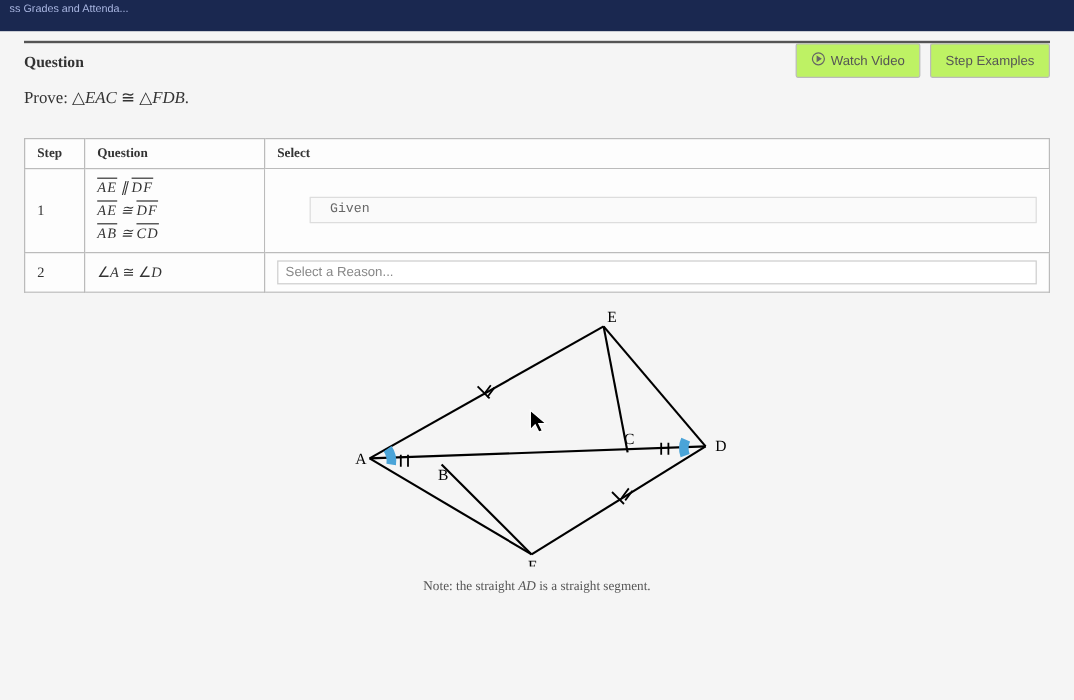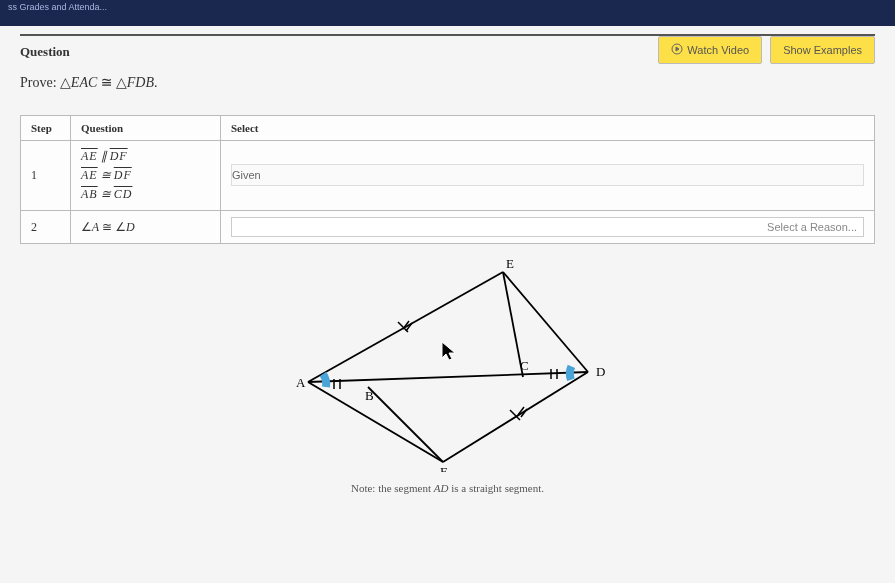--- a/index.html
+++ b/index.html
@@ -31,21 +31,21 @@
       margin: 0 0 8px 0;
     }
     .top-buttons {
       position: absolute;
       right: 20px;
       top: 10px;
       display: flex;
       gap: 8px;
     }
     .btn {
-      background: #fde047;
+      background: #bef264;
       border: 1px solid #bbb;
       padding: 6px 12px;
       font-size: 11px;
       color: #555;
       border-radius: 2px;
       cursor: pointer;
       display: flex;
       align-items: center;
       gap: 4px;
       font-family: Arial, sans-serif;
@@ -86,32 +86,32 @@
     .stmt-lines div { line-height: 1.6; font-style: italic; }
     .reason-select {
       width: 100%;
       border: 1px solid #ccc;
       padding: 3px 6px;
       font-size: 11px;
       color: #888;
       background: #fff;
       font-family: Arial, sans-serif;
       cursor: pointer;
-      text-align: right;
     }
     .reason-cell-given {
       position: relative;
     }
     .given-box {
       border: 1px solid #ddd;
-      padding: 4px 0;
+      padding: 4px 16px;
       font-size: 11px;
       color: #666;
       background: #fafafa;
-      font-family: Liberation Sans, sans-serif;
+      font-family: Liberation Mono, monospace;
+      margin-left: 27px;
     }
     .diagram-wrap {
       text-align: center;
       margin-top: 8px;
     }
     .note {
       font-size: 11px;
       color: #555;
       text-align: center;
       margin-top: 6px;
@@ -138,21 +138,21 @@
     <div class="btn">
       <span>
         <svg viewBox="0 0 24 24" fill="none" stroke="#666" stroke-width="2">
             <circle cx="12" cy="12" r="10"></circle>
             <path d="M10 8l6 4-6 4V8z" fill="#666"></path>
           </svg>
       </span>
       <span>Watch Video</span>
     </div>
     <div class="btn">
-      <span>Show Examples</span>
+      <span>Step Examples</span>
     </div>
   </div>
 
   <div class="question-label">Question</div>
 
   <div class="given-prove">
     <div>
       <span>Prove:</span>
       <span>△</span><i><span>EAC</span></i>
       <span>≅</span>
@@ -255,20 +255,20 @@
       <g font-family="Georgia,serif" font-size="13" fill="#000">
         <text x="28" y="135">A</text>
         <text x="97" y="148">B</text>
         <text x="252" y="118">C</text>
         <text x="328" y="124">D</text>
         <text x="238" y="16">E</text>
         <text x="172" y="224">F</text>
       </g>
     </svg>
     <div class="note">
-      <span>Note: the segment </span><i><span>AD</span></i><span> is a straight segment.</span>
+      <span>Note: the straight </span><i><span>AD</span></i><span> is a straight segment.</span>
     </div>
   </div>
 </div>
 
 <svg class="cursor-arrow" width="18" height="22">
   <path d="M2 2 L2 18 L6 14 L9 20 L12 19 L9 13 L15 13 Z" fill="#000" stroke="#fff" stroke-width="1"></path>
 </svg>
 
 </body></html>

